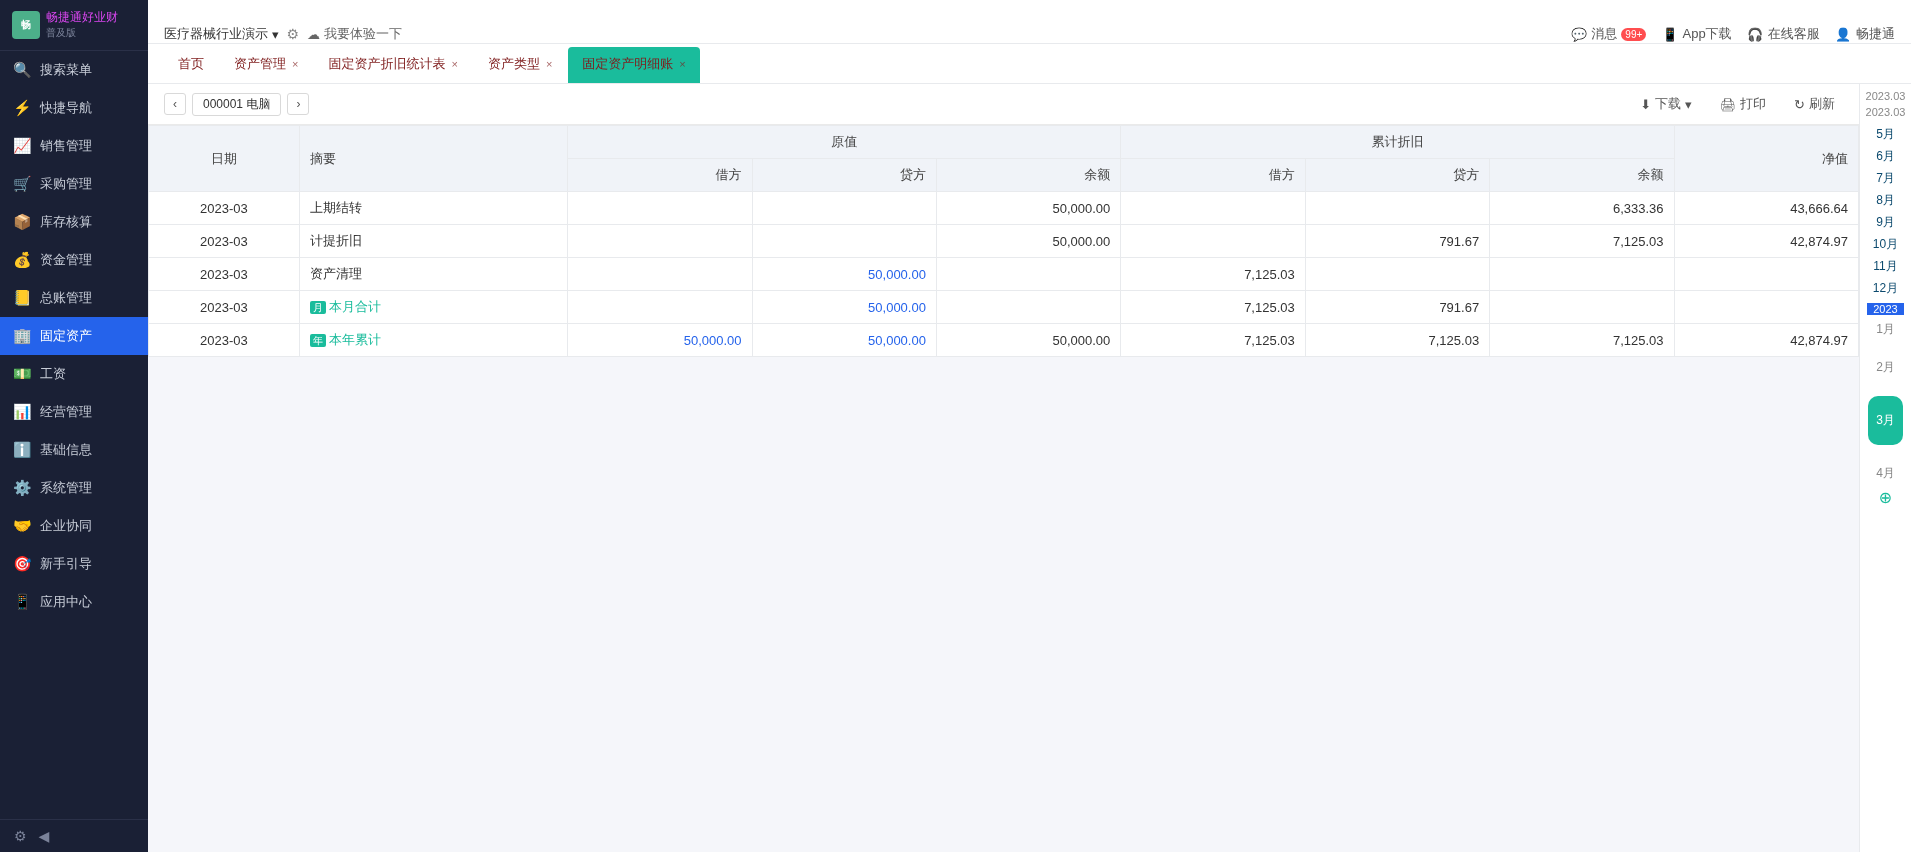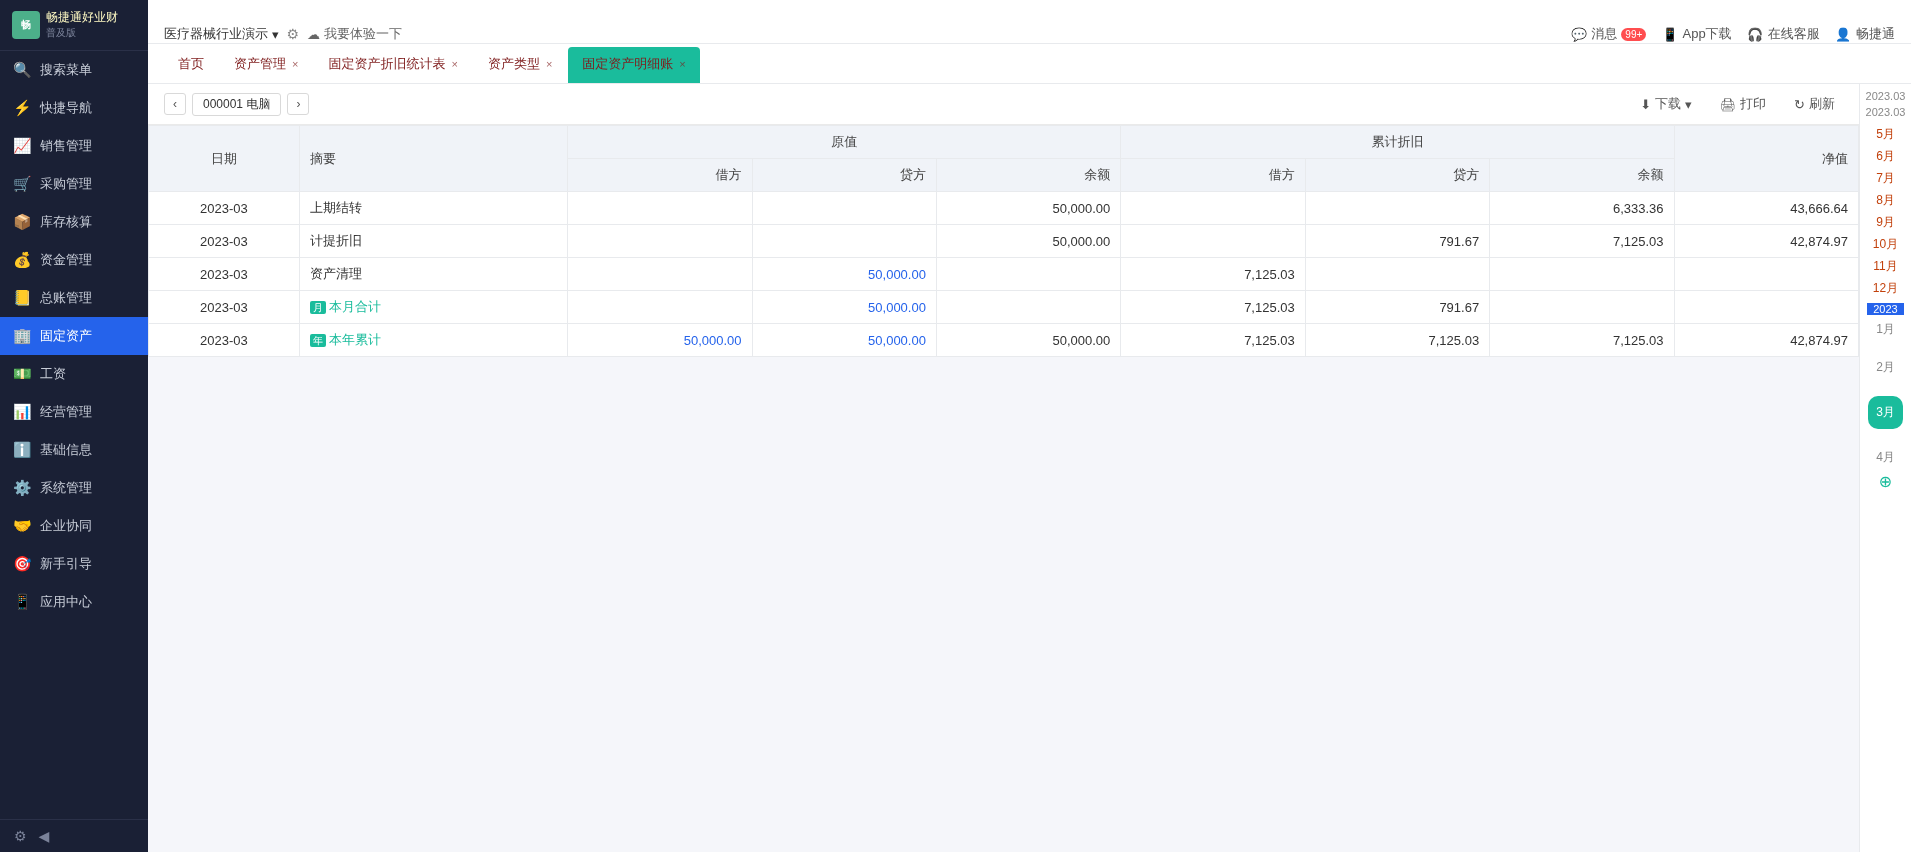--- a/index.html
+++ b/index.html
@@ -23,21 +23,21 @@
       gap: 6px;
       border-bottom: 1px solid #2a3048;
     }
     .sidebar-logo-icon {
       width: 28px; height: 28px;
       background: #4caf8a;
       border-radius: 4px;
       display: flex; align-items: center; justify-content: center;
       color: white; font-size: 10px; font-weight: bold;
     }
-    .sidebar-logo-text { font-size: 12px; color: #fef9c3; line-height: 1.3; }
+    .sidebar-logo-text { font-size: 12px; color: #d946ef; line-height: 1.3; }
     .sidebar-logo-sub { font-size: 10px; color: #7a8299; }
     .sidebar-scroll { flex: 1; overflow-y: auto; overflow-x: hidden; }
     .sidebar-scroll::-webkit-scrollbar { width: 4px; }
     .sidebar-scroll::-webkit-scrollbar-thumb { background: #3a4460; }
     .sidebar-item {
       display: flex; align-items: center; gap: 8px;
       padding: 10px 14px;
       cursor: pointer;
       color: #c8cdd8;
       transition: background 0.2s;
@@ -455,33 +455,33 @@
   </tr>
             </tbody>
         </table>
       </div>
 
     </div>
 
     <div class="timeline-panel">
       <div class="timeline-header">2023.03</div>
       <div class="timeline-header">2023.03</div>
-      <div style="width:100%; display:flex; flex-direction:column; align-items:center; gap:1px; font-size:12px; color:#c2410c; margin-top:4px;">
+      <div style="width:100%; display:flex; flex-direction:column; align-items:center; gap:1px; font-size:12px; color:#0c4a6e; margin-top:4px;">
         <span style="padding:2px 0; cursor:pointer;">5月</span>
         <span style="padding:2px 0; cursor:pointer;">6月</span>
         <span style="padding:2px 0; cursor:pointer;">7月</span>
         <span style="padding:2px 0; cursor:pointer;">8月</span>
         <span style="padding:2px 0; cursor:pointer;">9月</span>
         <span style="padding:2px 0; cursor:pointer;">10月</span>
         <span style="padding:2px 0; cursor:pointer;">11月</span>
         <span style="padding:2px 0; cursor:pointer;">12月</span>
       </div>
       <div style="background:#2563eb; color:white; border-radius:0; font-size:11px; padding:0 6px; margin:4px 0; cursor:pointer;">2023</div>
       <div style="width:100%; display:flex; flex-direction:column; align-items:center; gap:17px; font-size:12px; color:#888;">
         <span style="padding:2px 0; cursor:pointer;">1月</span>
         <span style="padding:2px 0; cursor:pointer;">2月</span>
-        <span style="background:#1abc9c; color:white; border-radius:10px; padding:8px 8px; cursor:pointer; margin:1px 0;">3月</span>
+        <span style="background:#1abc9c; color:white; border-radius:10px; padding:16px 8px; cursor:pointer; margin:1px 0;">3月</span>
         <span style="padding:2px 0; cursor:pointer;">4月</span>
       </div>
       <div style="margin-top:4px; cursor:pointer; color:#1abc9c; font-size:16px;">⊕</div>
     </div>
   </div>
 </div>
 
 </body></html>

